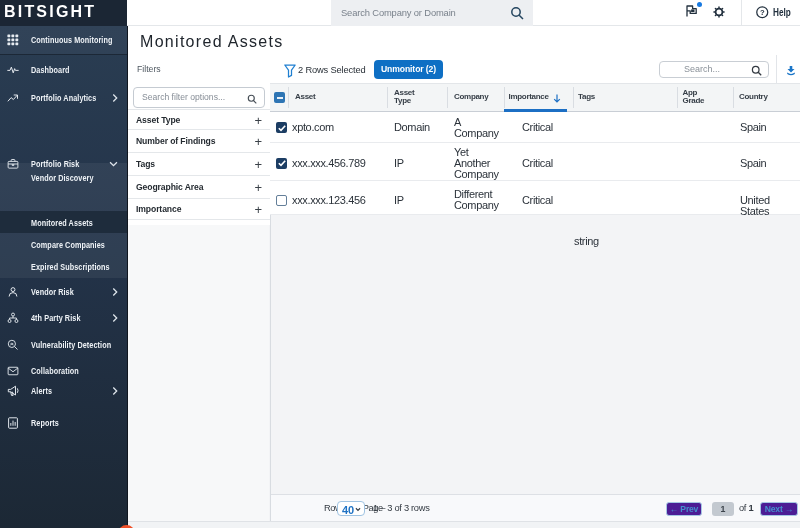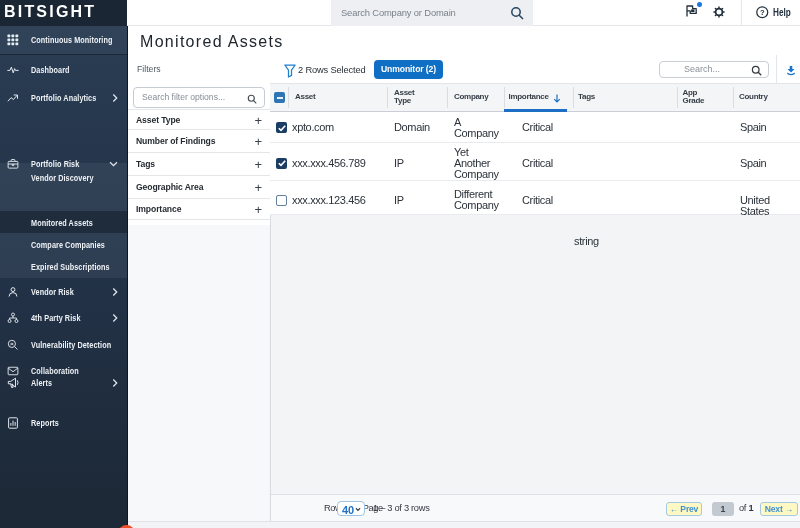--- a/index.html
+++ b/index.html
@@ -50,21 +50,21 @@
 .cb svg { position:absolute; left:0.5px; top:0.5px; }
 .row-border { position:absolute; left:270px; width:530px; height:1px; background:#e9ebee; }
 .cell { position:absolute; font-size:11px; color:#2b323a; line-height:11px; letter-spacing:-0.35px; }
 
 
 #footer-top { position:absolute; left:271px; top:494px; width:529px; height:1px; background:#dde0e5; }
 #footer-bg { position:absolute; left:271px; top:495px; width:529px; height:26px; background:#f8f9fb; }
 #footer-bot { position:absolute; left:128px; top:521px; width:672px; height:1px; background:#dfe2e6; }
 #below-foot { position:absolute; left:128px; top:522px; width:672px; height:6px; background:#f1f3f5; }
 .ftxt { position:absolute; font-size:9.3px; color:#333a42; letter-spacing:-0.3px; }
-.btn-pg { position:absolute; height:14px; border:1px solid #a5c8e4; border-radius:3px; background:#fef9c3; font-size:8.6px; font-weight:bold; color:#4490cd; text-align:center; line-height:13px; letter-spacing:-0.2px; }
+.btn-pg { position:absolute; height:14px; border:1px solid #a5c8e4; border-radius:3px; background:#4c1d95; font-size:8.6px; font-weight:bold; color:#4490cd; text-align:center; line-height:13px; letter-spacing:-0.2px; }
 #orange { position:absolute; left:118px; top:525px; width:17px; height:17px; border-radius:50%; background:#f04f27; z-index:50; }
 </style>
 </head>
 <body>
 
 <div id="topbar"></div>
 <div id="topsearch">Search Company or Domain
   <svg width="14" height="14" viewBox="0 0 14 14" fill="none" stroke="#24455f" stroke-width="1.5">
       <circle cx="6" cy="6" r="4.2"></circle>
       <line x1="9.2" y1="9.2" x2="13" y2="13"></line>
@@ -193,21 +193,21 @@
   </div>
 
   <div class="mi" style="top:333.5px; height:22px;">
     <svg class="icon" width="12" height="12" viewBox="0 0 16 16" fill="none" stroke="#e8edf2" stroke-width="1.2">
         <rect x="1.5" y="3" width="13" height="10" rx="1"></rect>
         <path d="M1.5 4 L8 9 L14.5 4"></path>
       </svg>
     <span class="lbl">Collaboration</span>
   </div>
 
-  <div class="mi" style="top:346px; height:22px;">
+  <div class="mi" style="top:354px; height:22px;">
     <svg class="icon" width="13" height="12" viewBox="0 0 16 15" fill="none" stroke="#e8edf2" stroke-width="1.2" stroke-linejoin="round">
         <path d="M1.5 5.5 H4.5 L10.5 1.5 V12.5 L4.5 8.5 H1.5 Z M4.5 8.5 L5.5 13 H7.5 L6.8 8.5 M12.8 4.2 Q14.5 7 12.8 9.8"></path>
       </svg>
     <span class="lbl">Alerts</span>
     <svg class="chev" width="6" height="9" viewBox="0 0 7 10" fill="none" stroke="#dfe6ec" stroke-width="1.5">
         <path d="M1.5 1 L5.5 5 L1.5 9"></path>
       </svg>
   </div>
 
   <div class="mi" style="top:385.5px; height:22px;">

